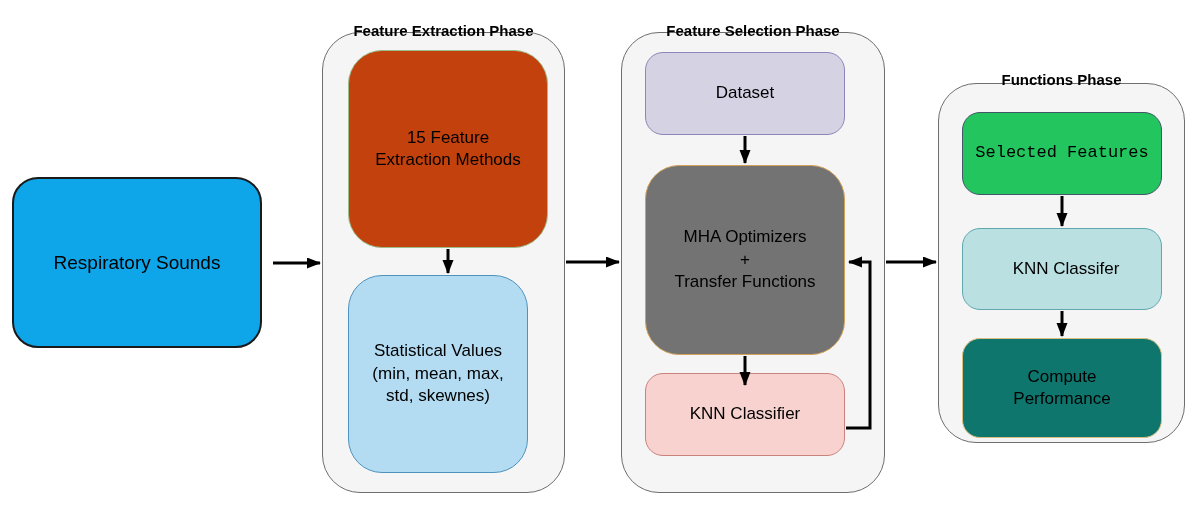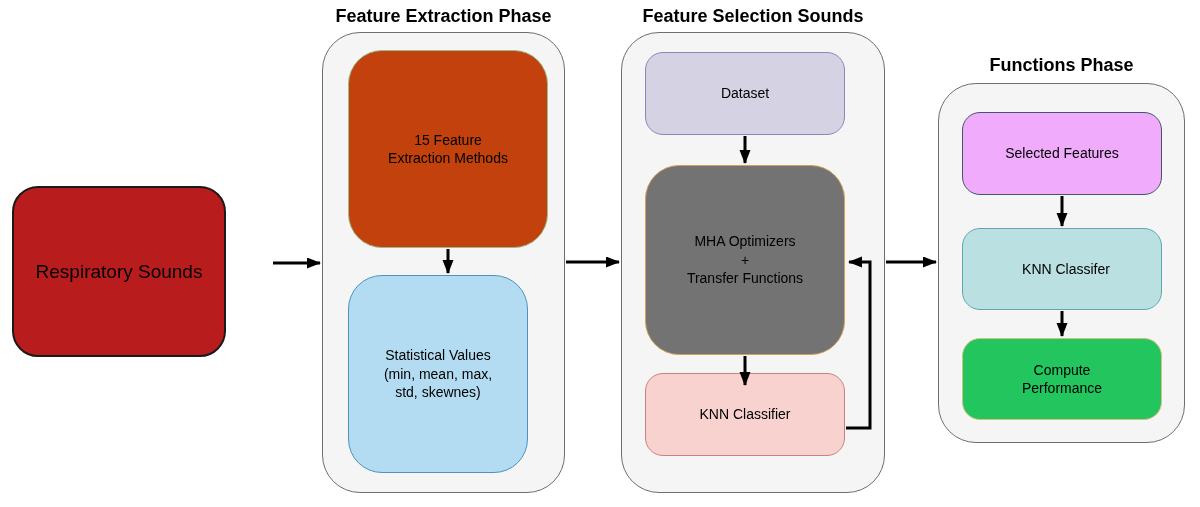--- a/index.html
+++ b/index.html
@@ -14,32 +14,33 @@
     position:absolute;
     background:#f5f5f5;
     border:1.5px solid #6e6e6e;
     border-radius:38px;
     box-sizing:border-box;
   }
   .phase-title{
     position:absolute;
     text-align:center;
     font-weight:bold;
-    font-size:18px;
+    font-size:15px;
     color:#000;
     white-space:nowrap;
+    margin-top:16px;
   }
   .node{
     position:absolute;
     display:flex;
     align-items:center;
     justify-content:center;
     text-align:center;
     white-space:pre-line;
-    font-size:14px;
+    font-size:17px;
     line-height:1.32;
     color:#000;
     border:1.5px solid #888;
     box-sizing:border-box;
   }
   .r-lg{border-radius:34px;}
   .r-md{border-radius:26px;}
   .r-sm{border-radius:18px;}
   #arrow-layer{
     position:absolute;left:0;top:0;width:1200px;height:507px;
@@ -58,45 +59,45 @@
 </head>
 <body>
 
 <div id="canvas">
 
   <div class="phase-container" style="left: 322px; top: 32px; width: 243px; height: 461px; background-color: rgb(245, 245, 245); border-color: rgb(110, 110, 110);"></div>
   <div class="phase-container" style="left: 621px; top: 32px; width: 264px; height: 461px; background-color: rgb(245, 245, 245); border-color: rgb(110, 110, 110);"></div>
   <div class="phase-container" style="left: 938px; top: 83px; width: 247px; height: 360px; background-color: rgb(245, 245, 245); border-color: rgb(110, 110, 110);"></div>
 
   <div class="phase-title" style="left:322px;top:6px;width:243px;">Feature Extraction Phase</div>
-  <div class="phase-title" style="left:621px;top:6px;width:264px;">Feature Selection Sounds</div>
+  <div class="phase-title" style="left:621px;top:6px;width:264px;">Feature Selection Phase</div>
   <div class="phase-title" style="left:938px;top:55px;width:247px;">Functions Phase</div>
 
-  <div class="node node-respiratory r-md" style="left: 12px; top: 186px; width: 214px; height: 171px; background-color: #b91c1c; border-color: rgb(26, 26, 26);">Respiratory Sounds</div>
+  <div class="node node-respiratory r-md" style="left: 12px; top: 177px; width: 250px; height: 171px; background-color: #0ea5e9; border-color: rgb(26, 26, 26);">Respiratory Sounds</div>
 
   <div class="node r-lg" style="left: 348px; top: 50px; width: 200px; height: 198px; background-color: #c2410c; border-color: rgb(154, 189, 138);">15 Feature
 Extraction Methods</div>
 
   <div class="node r-lg" style="left: 348px; top: 275px; width: 180px; height: 198px; background-color: rgb(179, 220, 242); border-color: rgb(78, 147, 190);">Statistical Values
 (min, mean, max,
 std, skewnes)</div>
 
   <div class="node r-sm" style="left: 645px; top: 52px; width: 200px; height: 83px; background-color: rgb(213, 210, 228); border-color: rgb(142, 134, 184);">Dataset</div>
 
   <div class="node r-lg" style="left: 645px; top: 165px; width: 200px; height: 190px; background-color: #737373; border-color: rgb(211, 161, 88);">MHA Optimizers
 +
 Transfer Functions</div>
 
   <div class="node r-sm" style="left: 645px; top: 373px; width: 200px; height: 83px; background-color: rgb(247, 210, 206); border-color: rgb(201, 130, 125);">KNN Classifier</div>
 
-  <div class="node r-sm" style="left: 962px; top: 112px; width: 200px; height: 83px; background-color: #f0abfc; border-color: rgb(66, 87, 106);">Selected Features</div>
+  <div class="node r-sm" style="left: 962px; top: 112px; width: 200px; height: 83px; background-color: #22c55e; border-color: rgb(66, 87, 106); font-family: Liberation Mono, monospace;">Selected Features</div>
 
   <div class="node r-sm" style="left: 962px; top: 228px; width: 200px; height: 82px; background-color: rgb(186, 224, 226); border-color: rgb(95, 168, 174); padding-left: 8px;">KNN Classifer</div>
 
-  <div class="node r-sm" style="left: 962px; top: 338px; width: 200px; height: 82px; background-color: #22c55e; border-color: rgb(216, 191, 127);">Compute
+  <div class="node r-sm" style="left: 962px; top: 338px; width: 200px; height: 100px; background-color: #0f766e; border-color: rgb(216, 191, 127);">Compute
 Performance</div>
 
   <svg id="arrow-layer">
     <defs>
       <marker id="ah" markerUnits="userSpaceOnUse" markerWidth="18" markerHeight="14" refX="13" refY="5.5" orient="auto">
         <path d="M0,0 L14,5.5 L0,11 Z" fill="#000000"></path>
       </marker>
     </defs>
     <path class="arrow" d="M273 263 L320 263" marker-end="url(#ah)"></path>
     <path class="arrow" d="M448 249 L448 273" marker-end="url(#ah)"></path>

